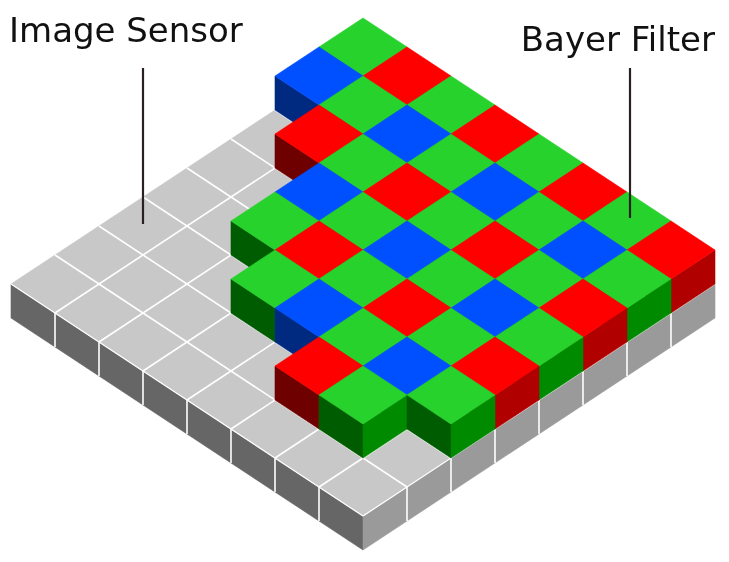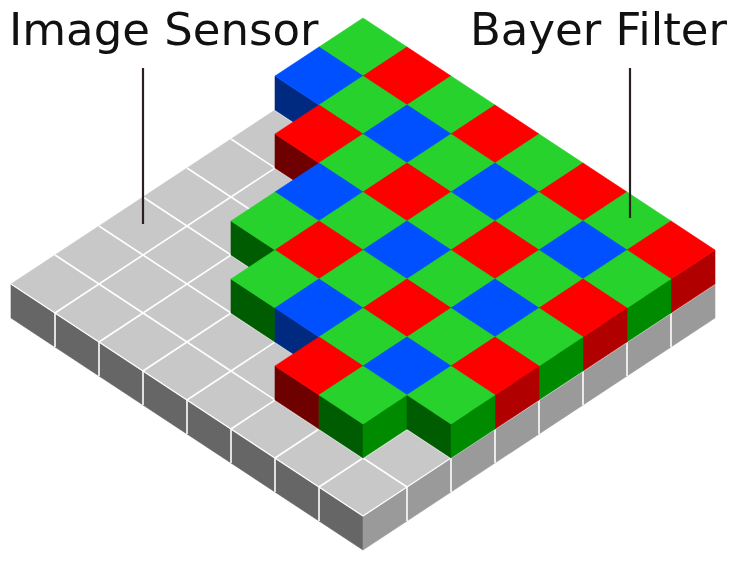--- a/index.html
+++ b/index.html
@@ -1,19 +1,19 @@
 <!DOCTYPE html>
 <html><head>
 <meta charset="utf-8">
 <style>
   html, body { margin: 0; padding: 0; background: #ffffff; }
   body { width: 729px; height: 562px; position: relative; overflow: hidden; font-family: "DejaVu Sans", sans-serif; }
-  .label { position: absolute; top: 6px; font-size: 45px; color: #111111; letter-spacing: 0px; white-space: nowrap; line-height: 48px; }
+  .label { position: absolute; top: 6px; font-size: 34px; color: #111111; letter-spacing: 0px; white-space: nowrap; line-height: 48px; }
   #label-sensor { left: 9px; }
-  #label-filter { right: 2px; }
+  #label-filter { right: 14px; margin-top: 9px; }
   svg { position: absolute; left: 0; top: 0; }
 </style>
 </head>
 <body>
 
 <svg id="diagram" width="729" height="562" viewBox="0 0 729 562" xmlns="http://www.w3.org/2000/svg">
   <g id="sensor-layer">
       <polygon points="11.0,284.0 363.0,516.0 363.0,550.0 11.0,318.0" fill="#666666" stroke="#666666" stroke-width="0.6"></polygon>
       <polygon points="363.0,516.0 715.0,284.0 715.0,318.0 363.0,550.0" fill="#9a9a9a" stroke="#9a9a9a" stroke-width="0.6"></polygon>
       <polygon points="11.0,284.0 363.0,52.0 715.0,284.0 363.0,516.0" fill="#c8c8c8" stroke="#c8c8c8" stroke-width="0.6"></polygon>

